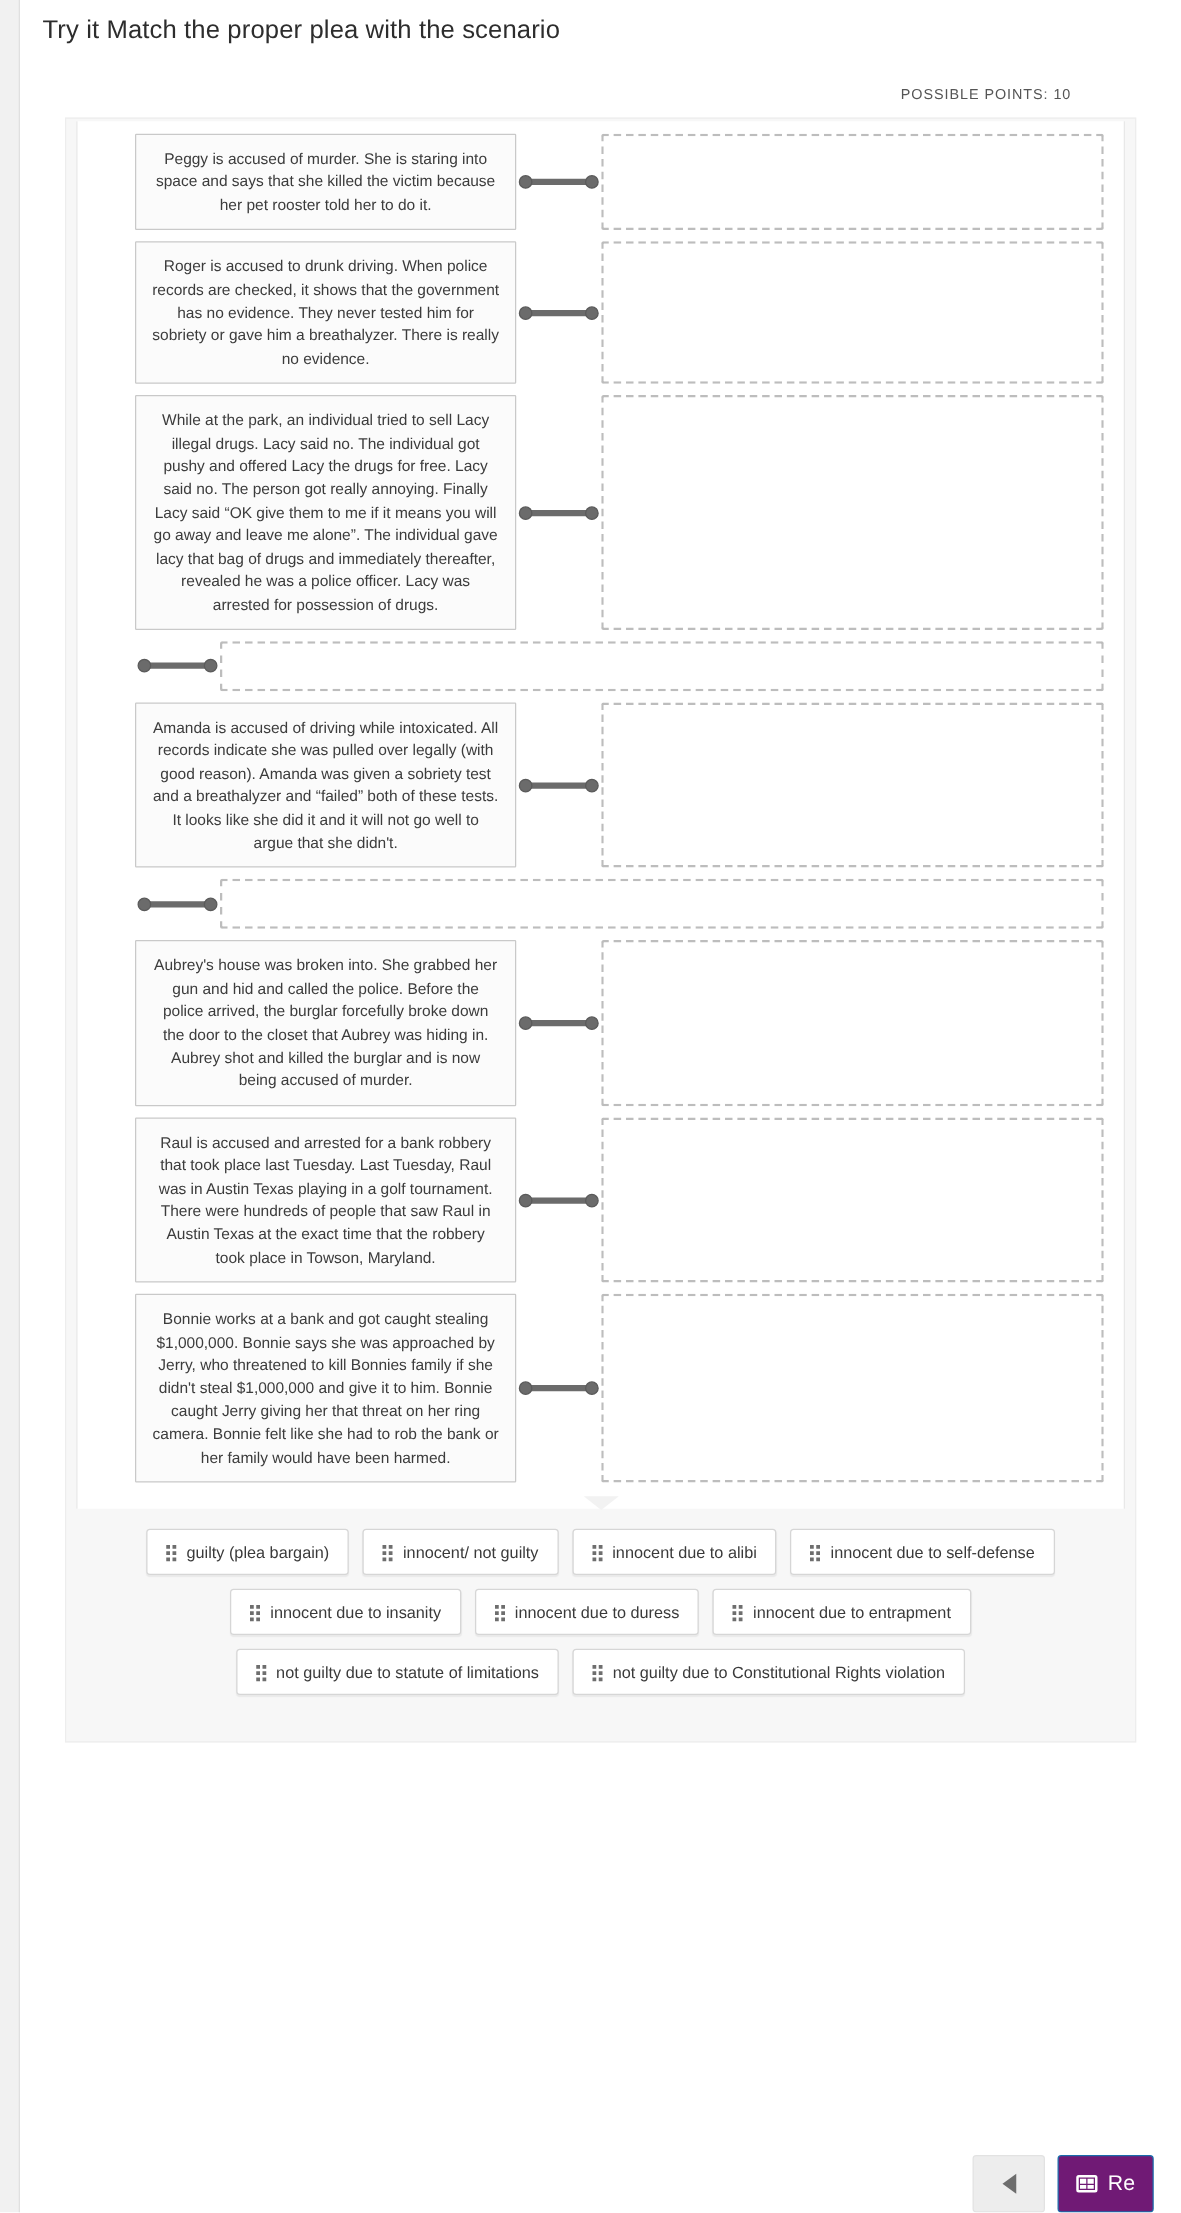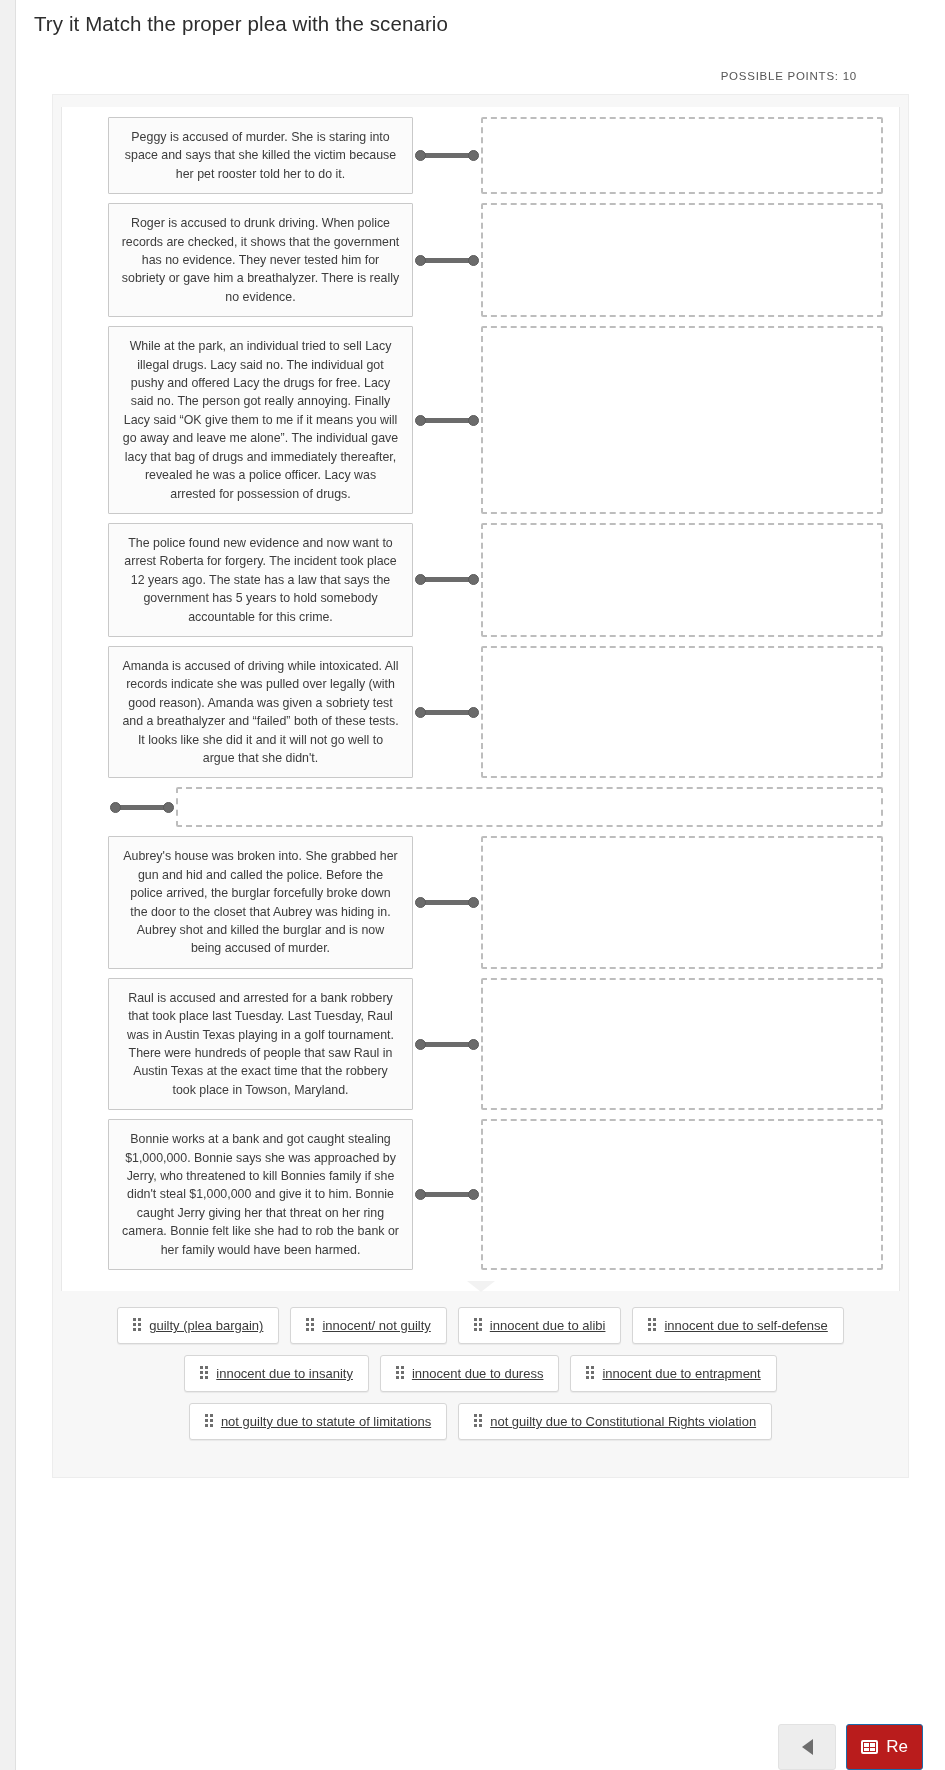--- a/index.html
+++ b/index.html
@@ -34,21 +34,21 @@
     font-size: 11.5px;
     letter-spacing: .75px;
     color:#555;
   }
 
   .activity {
     position: relative;
     margin: 12px 36px 0 36px;
     background: #f7f7f7;
     border: 1px solid #ededed;
-    padding: 12px 0 22px 0;
+    padding: 2px 0 22px 0;
   }
 
   .match-area {
     position: relative;
     background:#ffffff;
     margin: 0 8px;
     padding: 10px 0 12px 0;
     border-left:1px solid #e8e8e8;
     border-right:1px solid #e8e8e8;
   }
@@ -109,31 +109,30 @@
     border-right: 14px solid transparent;
     border-top: 11px solid #f2f2f2;
   }
 
   .bank { padding: 16px 18px 4px 18px; }
   .bank-row {
     display:flex; justify-content:center; flex-wrap:nowrap;
     gap: 11px; margin-bottom: 11px;
   }
   .chip {
-    display:flex; align-items:flex-start; gap:8px;
+    display:flex; align-items:flex-end; gap:8px;
     background:#ffffff;
     border:1px solid #d6d6d6;
     border-radius:3px;
     box-shadow: 0 1px 1px rgba(0,0,0,.06);
     padding: 10px 15px;
     font-size: 13px;
     color:#3a3a3a;
     white-space: nowrap;
     cursor: move;
-    text-decoration: underline;
   }
   .grip {
     display:inline-grid;
     grid-template-columns: 3px 3px;
     grid-template-rows: 3px 3px 3px;
     gap: 2px;
     flex: 0 0 auto;
   }
   .grip i { display:block; width:3px; height:3px; background:#6e6e6e; border-radius:0; }
 
@@ -146,21 +145,21 @@
   }
   .btn-prev {
     width:58px; height:46px; background:#ededed; border:1px solid #e2e2e2;
     border-radius:3px; display:flex; align-items:center; justify-content:center;
   }
   .tri-left {
     width:0;height:0;border-top:8px solid transparent;border-bottom:8px solid transparent;
     border-right:11px solid #6d6d6d;
   }
   .btn-result {
-    height:46px; background:#b91c1c; border:1px solid #1a6cab; border-radius:3px;
+    height:46px; background:#701a75; border:1px solid #1a6cab; border-radius:3px;
     display:flex; align-items:center; gap:8px; padding:0 14px;
     color:#ffffff; font-size:17px; overflow:hidden; min-width:64px;
   }
   .grid-icon {
     width:17px; height:14px; border:2px solid #ffffff; border-radius:2px;
     display:grid; grid-template-columns:1fr 1fr; grid-template-rows:1fr 1fr;
     gap:1px; padding:1px; flex:0 0 auto;
   }
   .grid-icon i { background:#ffffff; display:block; }
 </style>
@@ -208,23 +207,20 @@
         </div>
         <div class="connector">
           <span class="bar"></span>
           <span class="dot left"></span>
           <span class="dot right"></span>
         </div>
         <div class="dropzone"></div>
       </div>
 
       <div class="row">
-        <div class="prompt">
-          <p>The police found new evidence and now want to arrest Roberta for forgery.  The incident took place 12 years ago.  The state has a law that says the government has 5 years to hold somebody accountable for this crime.</p>
-        </div>
         <div class="connector">
           <span class="bar"></span>
           <span class="dot left"></span>
           <span class="dot right"></span>
         </div>
         <div class="dropzone"></div>
       </div>
 
       <div class="row">
         <div class="prompt">

